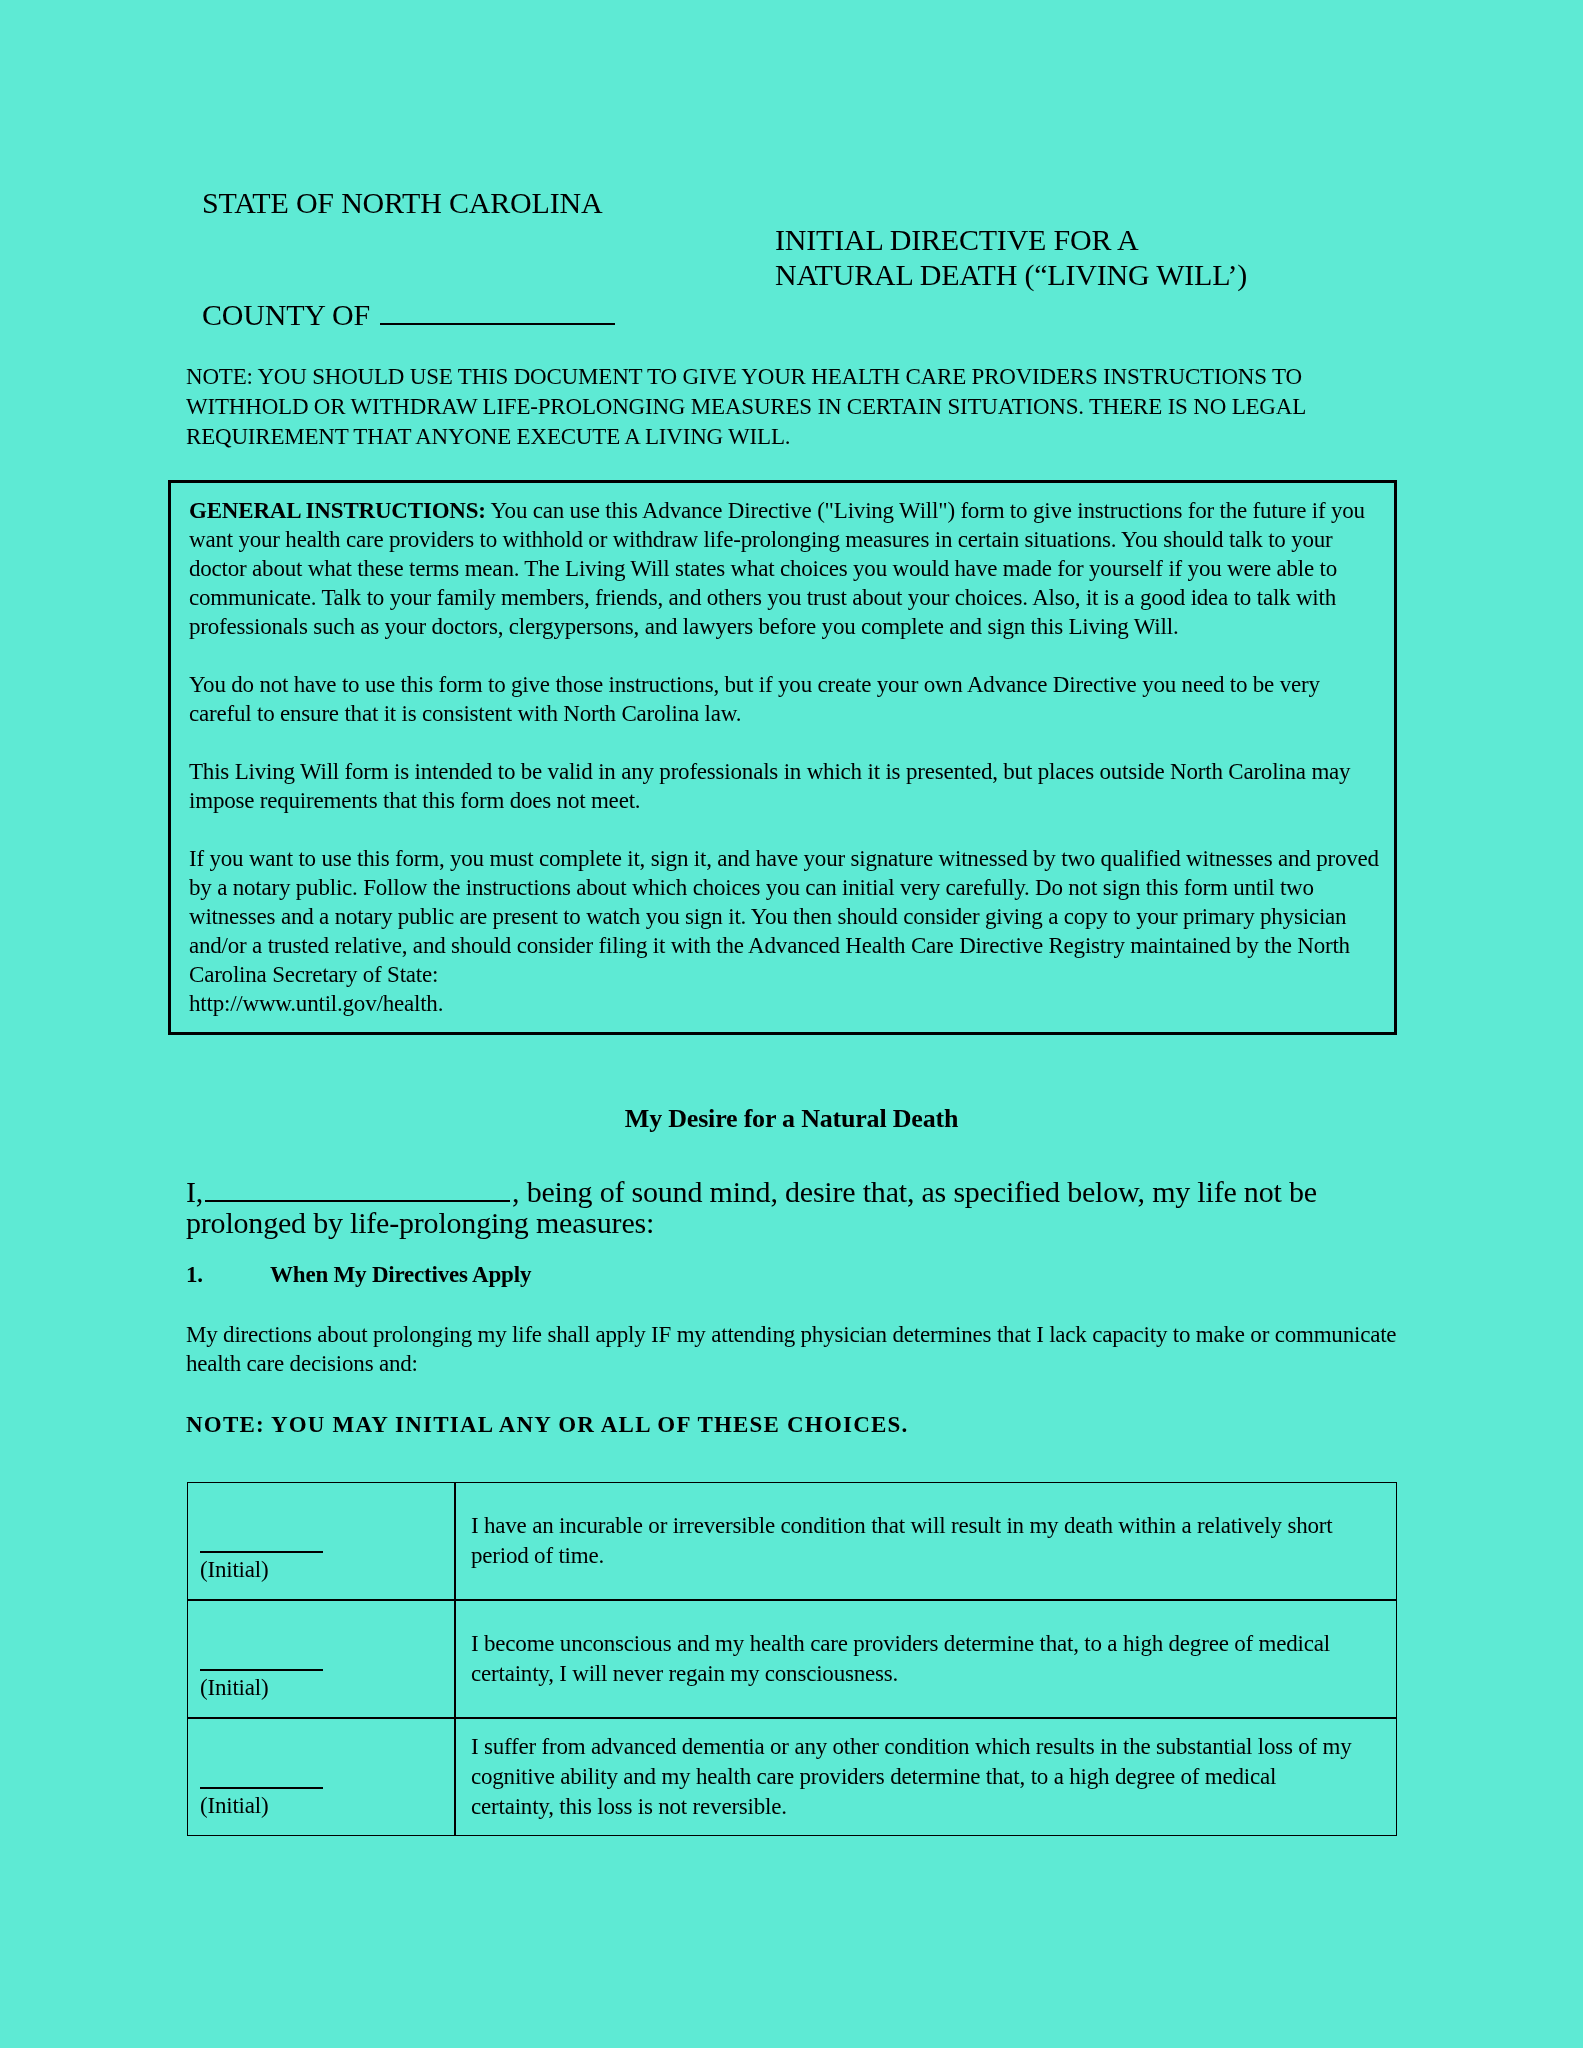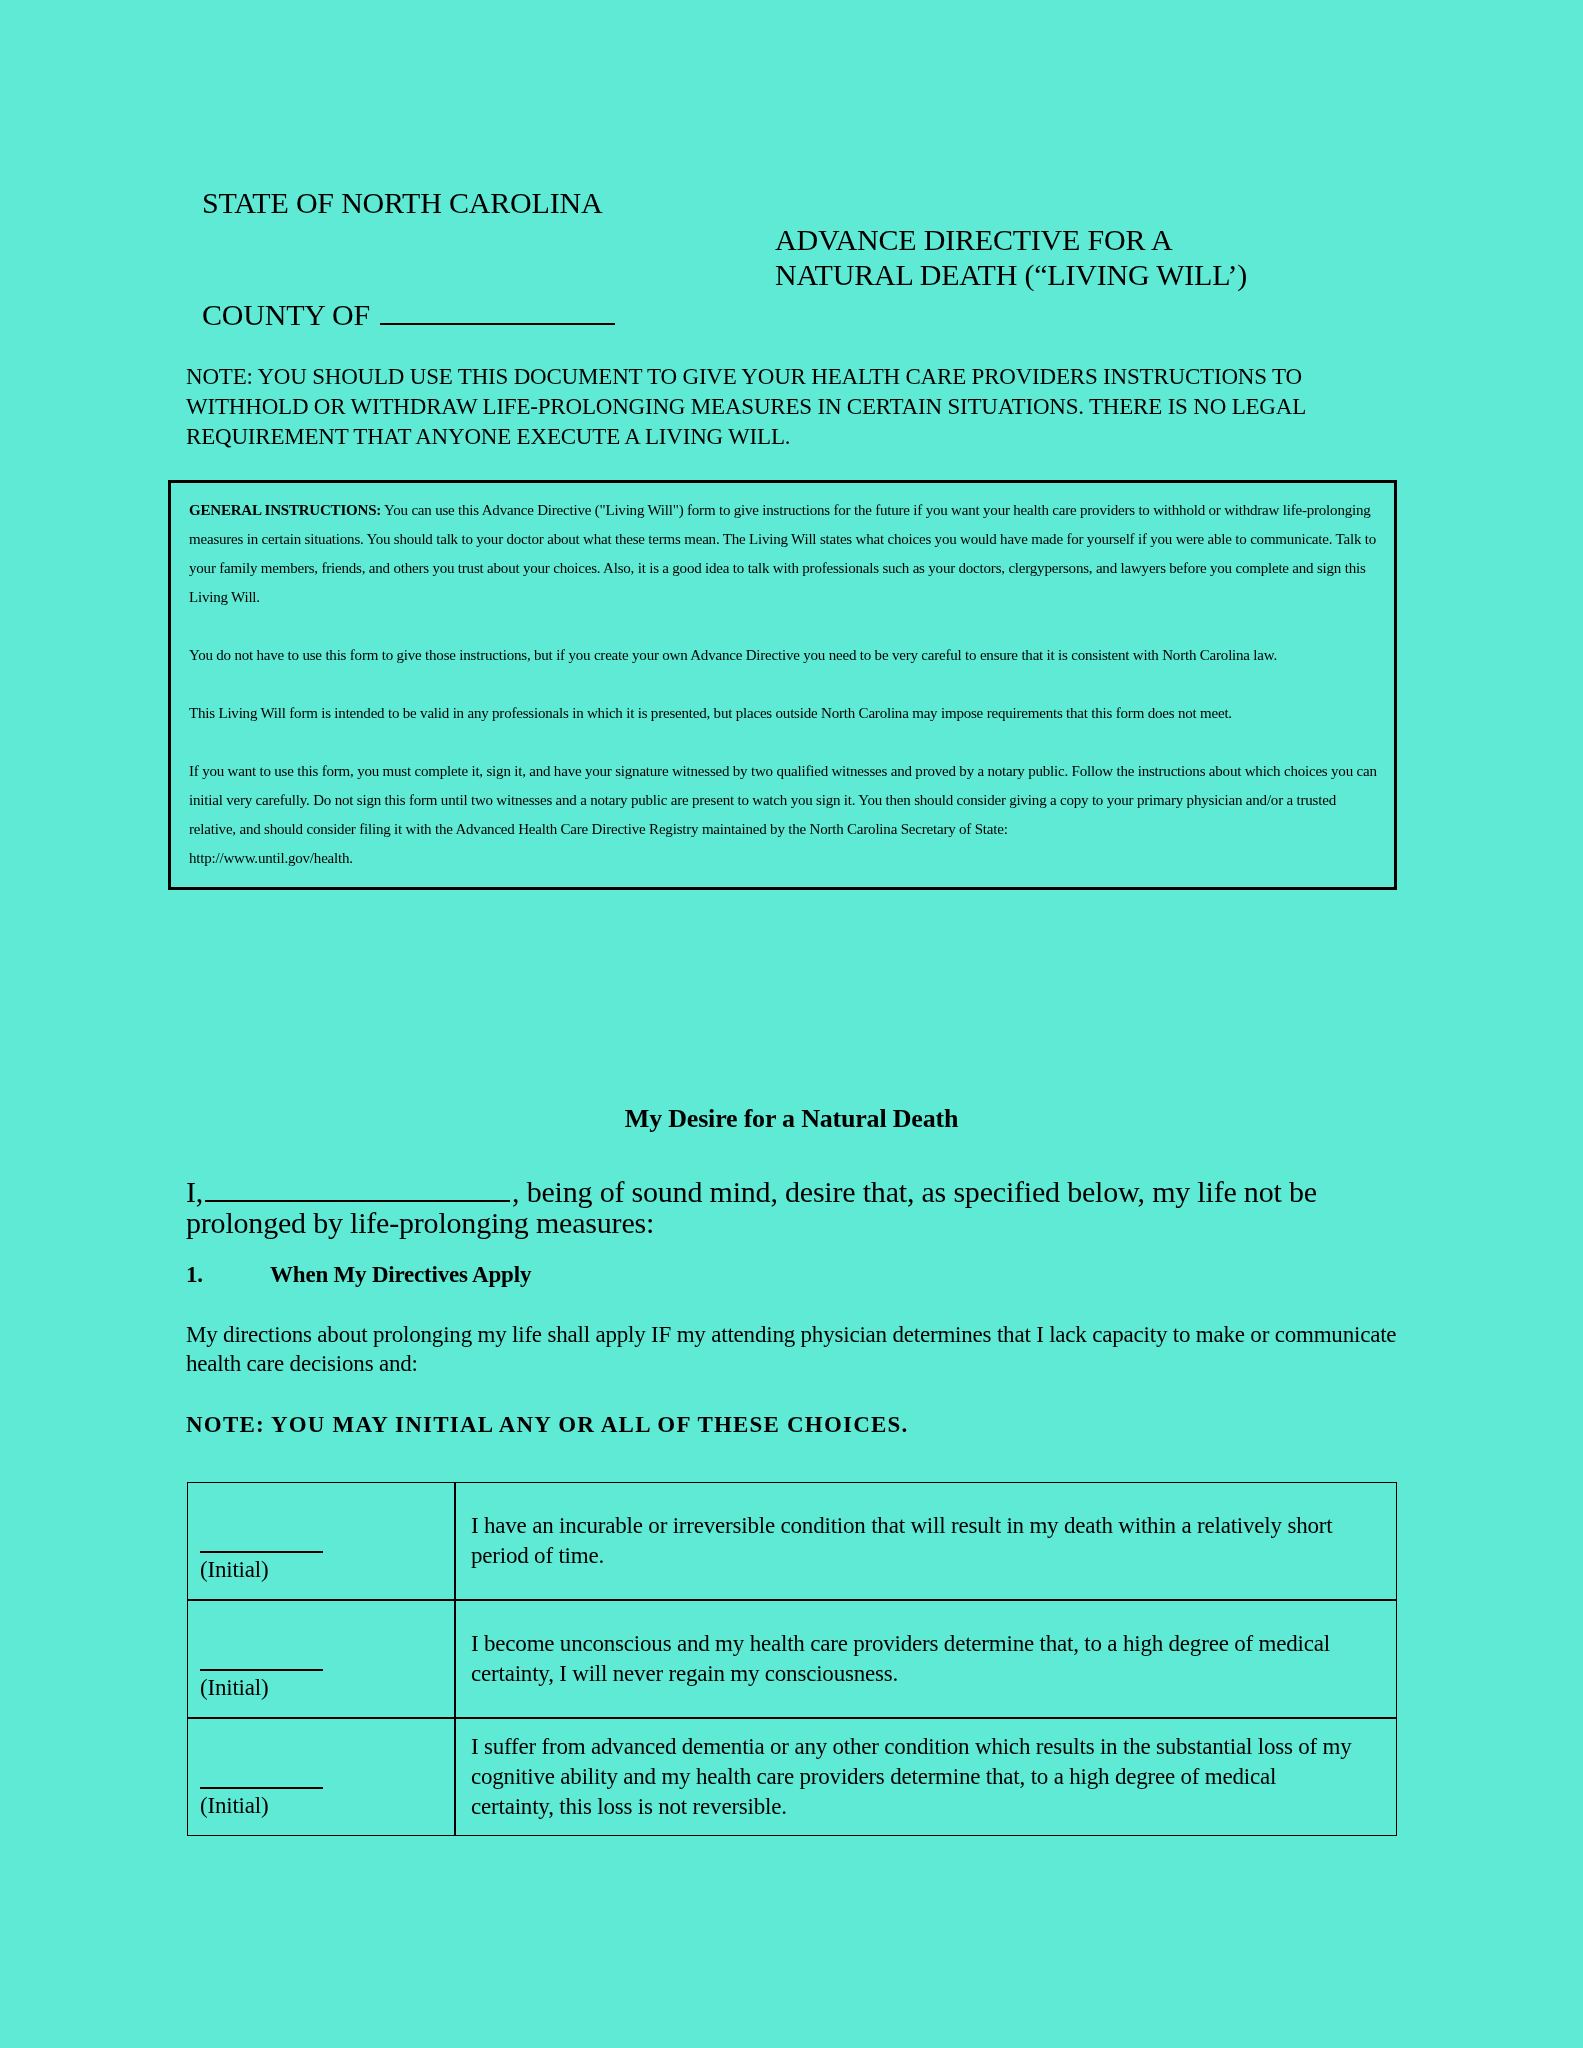--- a/index.html
+++ b/index.html
@@ -26,21 +26,21 @@
   .note1 {
     left:186px; top:362px; width:1205px;
     font-size:23px; line-height:30px;
   }
 
   .gi-box {
     left:168px; top:480px; width:1229px;
     box-sizing:border-box;
     border:3px solid #000;
     padding:13px 14px 14px 18px;
-    font-size:15px; line-height:29px;
+    font-size:23px; line-height:29px;
   }
   .gi-box p { margin:0; }
   .gi-box p + p { margin-top:29px; }
   .gi-url { margin:0; }
 
   .main-heading {
     left:186px; top:1104px; width:1211px;
     text-align:center;
     font-size:26px; font-weight:bold;
   }
@@ -73,21 +73,21 @@
   .cell-text { vertical-align:middle; padding:10px 40px 10px 15px; }
 </style>
 </head>
 <body>
 
 <div class="page">
 
   <div class="abs state">STATE OF NORTH CAROLINA</div>
 
   <div class="abs doc-title">
-    <div>ADVANCE DIRECTIVE FOR A</div>
+    <div>INITIAL DIRECTIVE FOR A</div>
     <div>NATURAL DEATH (“LIVING WILL’)</div>
   </div>
 
   <div class="abs county">
     <span>COUNTY OF</span><span class="blank county-blank"></span>
   </div>
 
   <div class="abs note1">NOTE: YOU SHOULD USE THIS DOCUMENT TO GIVE YOUR HEALTH CARE PROVIDERS INSTRUCTIONS TO WITHHOLD OR WITHDRAW LIFE-PROLONGING MEASURES IN CERTAIN SITUATIONS. THERE IS NO LEGAL REQUIREMENT THAT ANYONE EXECUTE A LIVING WILL.</div>
 
   <div class="abs gi-box">

